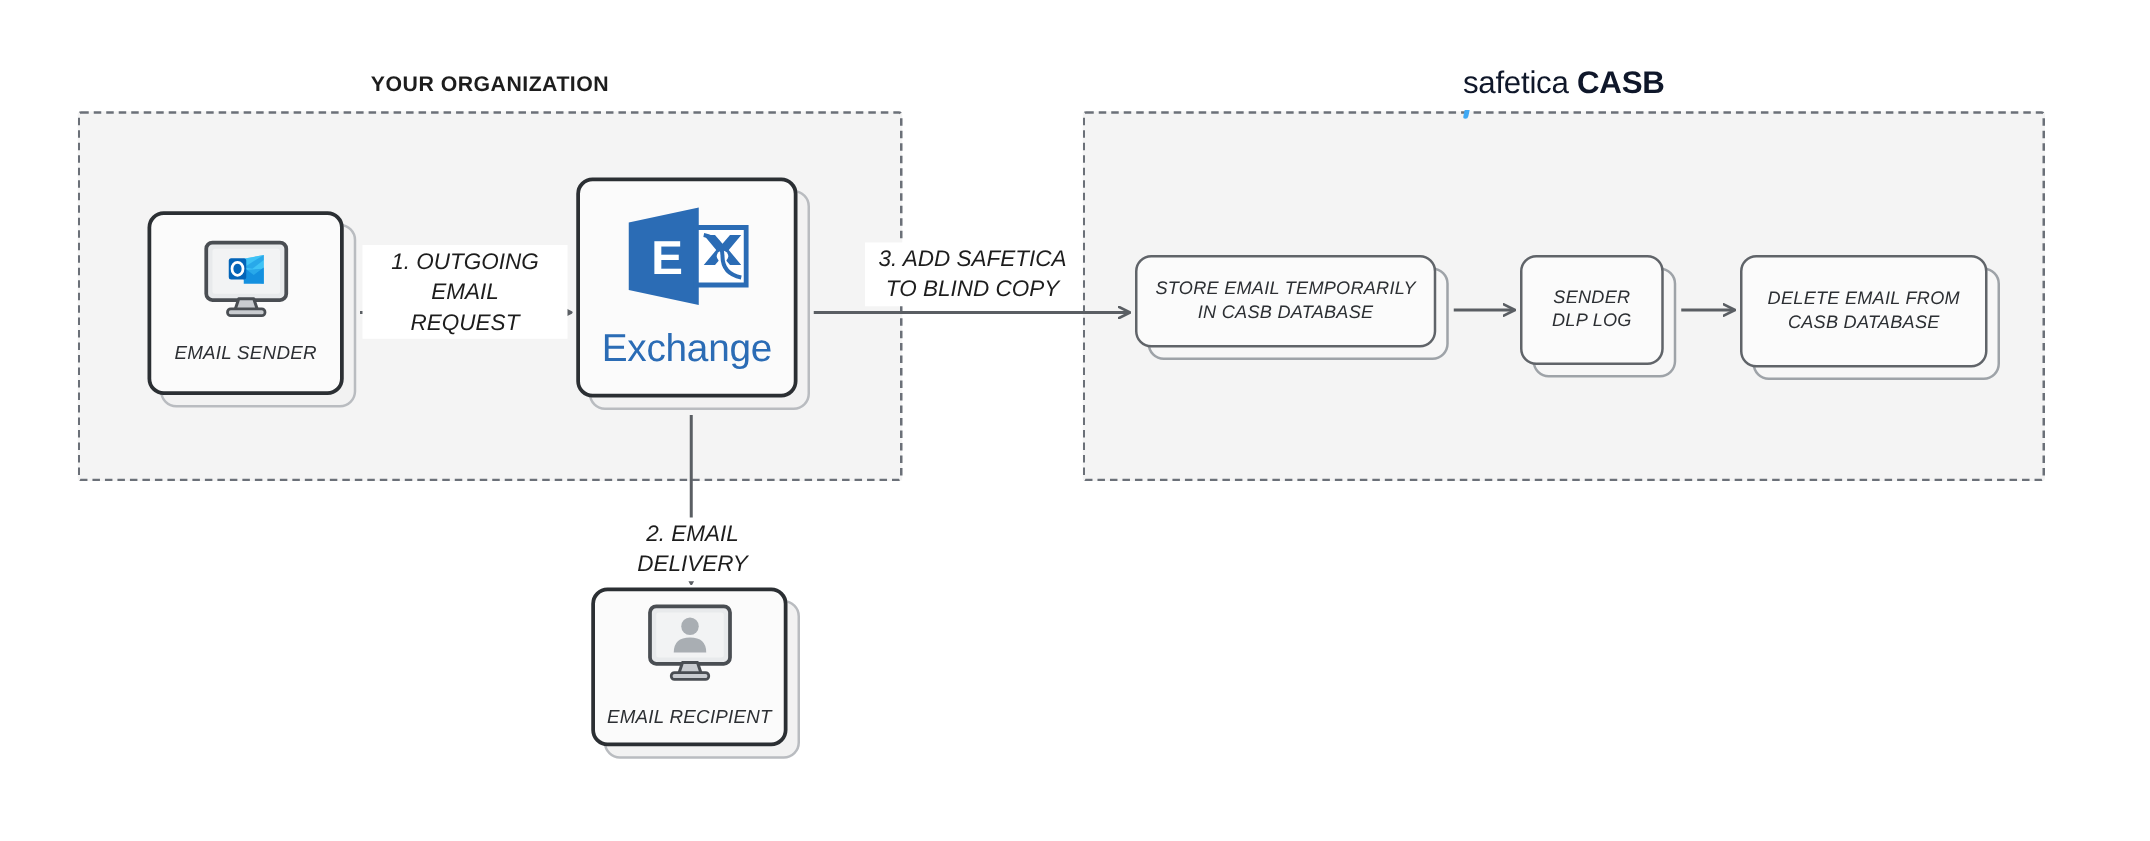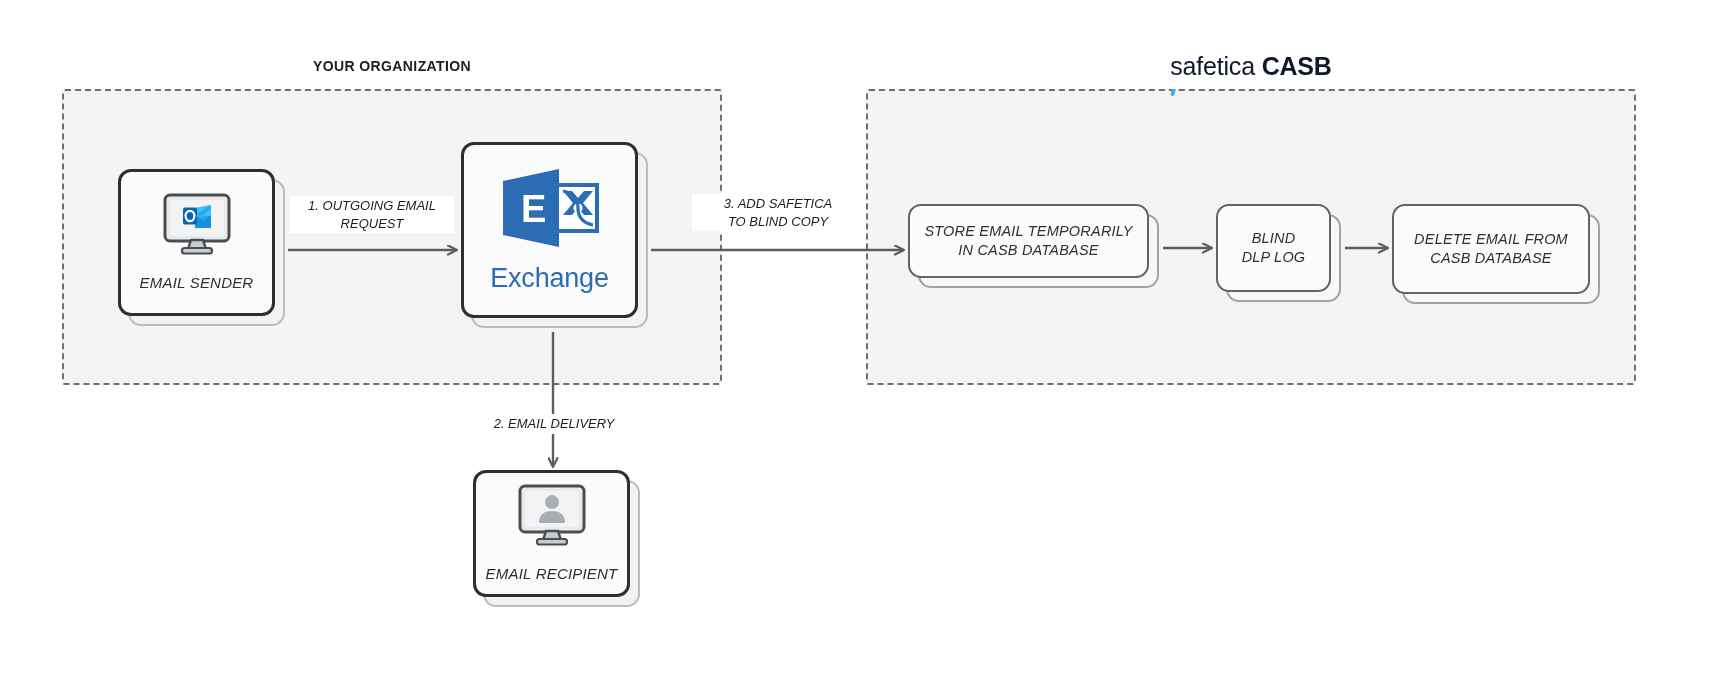--- a/index.html
+++ b/index.html
@@ -18,21 +18,21 @@
 
   
   .region {
     position: absolute;
     background: #f4f4f4;
     border: 2.5px dashed #6b7078;
     border-radius: 3px;
   }
   .region-title {
     position: absolute;
-    font-size: 14px;
+    font-size: 17px;
     font-weight: bold;
     letter-spacing: 0.4px;
     color: #1d1d1d;
     white-space: nowrap;
     text-align: center;
   }
   .region-title.brand {
     color: #0f172a;
     font-size: 25px;
     font-weight: bold;
@@ -96,34 +96,34 @@
   }
   .card-label.small { font-size: 14.5px; }
 
   
   .monitor { position: relative; }
 
   
   .arrow-svg { position: absolute; overflow: visible; }
   .arrow-label {
     position: absolute;
-    font-size: 13px;
+    font-size: 18px;
     font-style: italic;
     font-weight: 500;
     color: #1d1d1d;
     text-align: center;
     line-height: 1.35;
     white-space: pre-line;
     background: #ffffff;
     padding: 1px 4px;
   }
 
   
   .exchange-word {
-    font-size: 27px;
+    font-size: 31px;
     color: #2b6cb5;
     letter-spacing: -0.2px;
     margin-top: 10px;
     font-weight: 400;
   }
 </style>
 </head>
 <body>
 
 <div id="canvas">
@@ -206,21 +206,21 @@
     <div class="sheet-back"></div>
     <div class="sheet-front">
       <div class="card-label small">STORE EMAIL TEMPORARILY
 IN CASB DATABASE</div>
     </div>
   </div>
 
   <div class="card grey" style="left:1216px; top:204px; width:115px; height:88px;">
     <div class="sheet-back"></div>
     <div class="sheet-front">
-      <div class="card-label small">BLIND
+      <div class="card-label small">SENDER
 DLP LOG</div>
     </div>
   </div>
 
   <div class="card grey" style="left:1392px; top:204px; width:198px; height:90px;">
     <div class="sheet-back"></div>
     <div class="sheet-front">
       <div class="card-label small">DELETE EMAIL FROM
 CASB DATABASE</div>
     </div>

